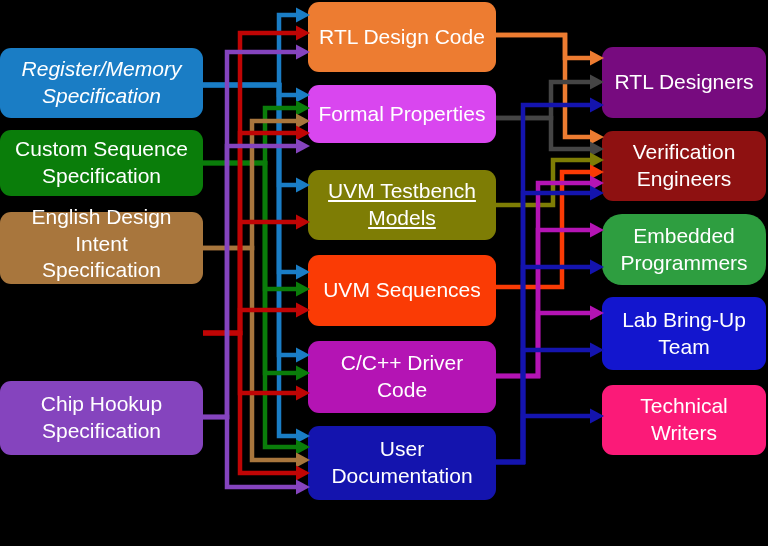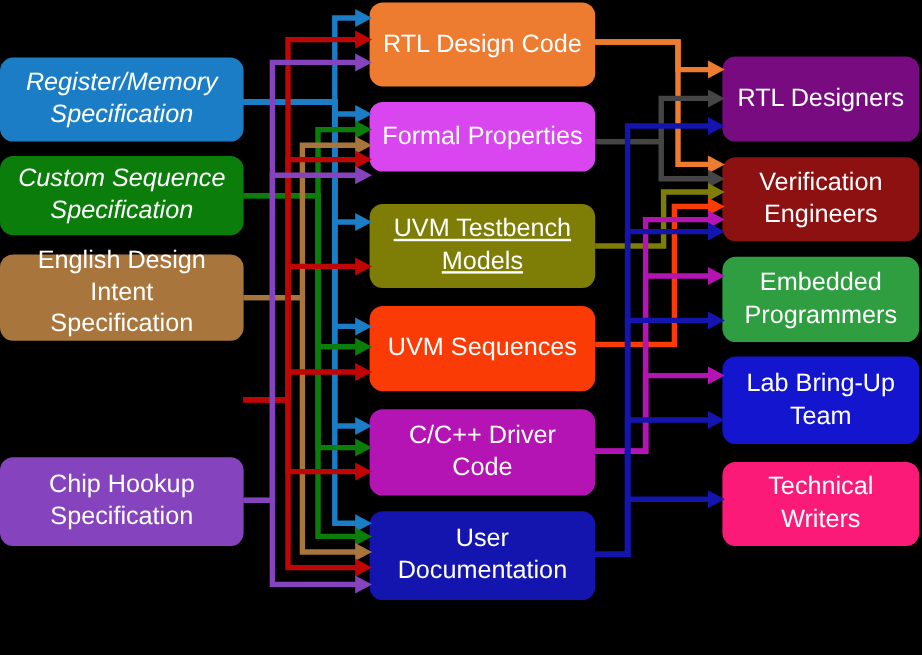--- a/index.html
+++ b/index.html
@@ -17,21 +17,21 @@
 </style>
 </head>
 <body>
 
 <div id="canvas">
 
   <div class="node" style="left: 0px; top: 48px; width: 203px; height: 70px; background: rgb(26, 125, 197); font-style: italic;">
     <span class="node-label">Register/Memory
 Specification</span>
   </div>
-  <div class="node" style="left: 0px; top: 130px; width: 203px; height: 66px; background: rgb(10, 125, 10); font-style: italic;">
+  <div class="node" style="left: 0px; top: 130px; width: 203px; height: 66px; background: rgb(10, 125, 10);">
     <span class="node-label">Custom Sequence
 Specification</span>
   </div>
   <div class="node" style="left: 0px; top: 212px; width: 203px; height: 72px; background: rgb(168, 118, 61); align-items: flex-end;">
     <span class="node-label">English Design Intent
 Specification</span>
   </div>
   <div class="node" style="left: 0px; top: 381px; width: 203px; height: 74px; background: rgb(133, 68, 190);">
     <span class="node-label">Chip Hookup
 Specification</span>
@@ -58,21 +58,21 @@
 Documentation</span>
   </div>
 
   <div class="node" style="left: 602px; top: 47px; width: 164px; height: 71px; background: rgb(119, 11, 127);">
     <span class="node-label">RTL Designers</span>
   </div>
   <div class="node" style="left: 602px; top: 131px; width: 164px; height: 70px; background: rgb(142, 17, 17);">
     <span class="node-label">Verification
 Engineers</span>
   </div>
-  <div class="node" style="left: 602px; top: 214px; width: 164px; height: 71px; background: rgb(46, 158, 64);">
+  <div class="node" style="left: 602px; top: 214px; width: 164px; height: 71px; background: rgb(46, 158, 64); border-radius: 20px;">
     <span class="node-label">Embedded
 Programmers</span>
   </div>
   <div class="node" style="left: 602px; top: 297px; width: 164px; height: 73px; background: rgb(19, 22, 206);">
     <span class="node-label">Lab Bring-Up
 Team</span>
   </div>
   <div class="node" style="left: 602px; top: 385px; width: 164px; height: 70px; background: rgb(251, 26, 120);">
     <span class="node-label">Technical Writers</span>
   </div>

